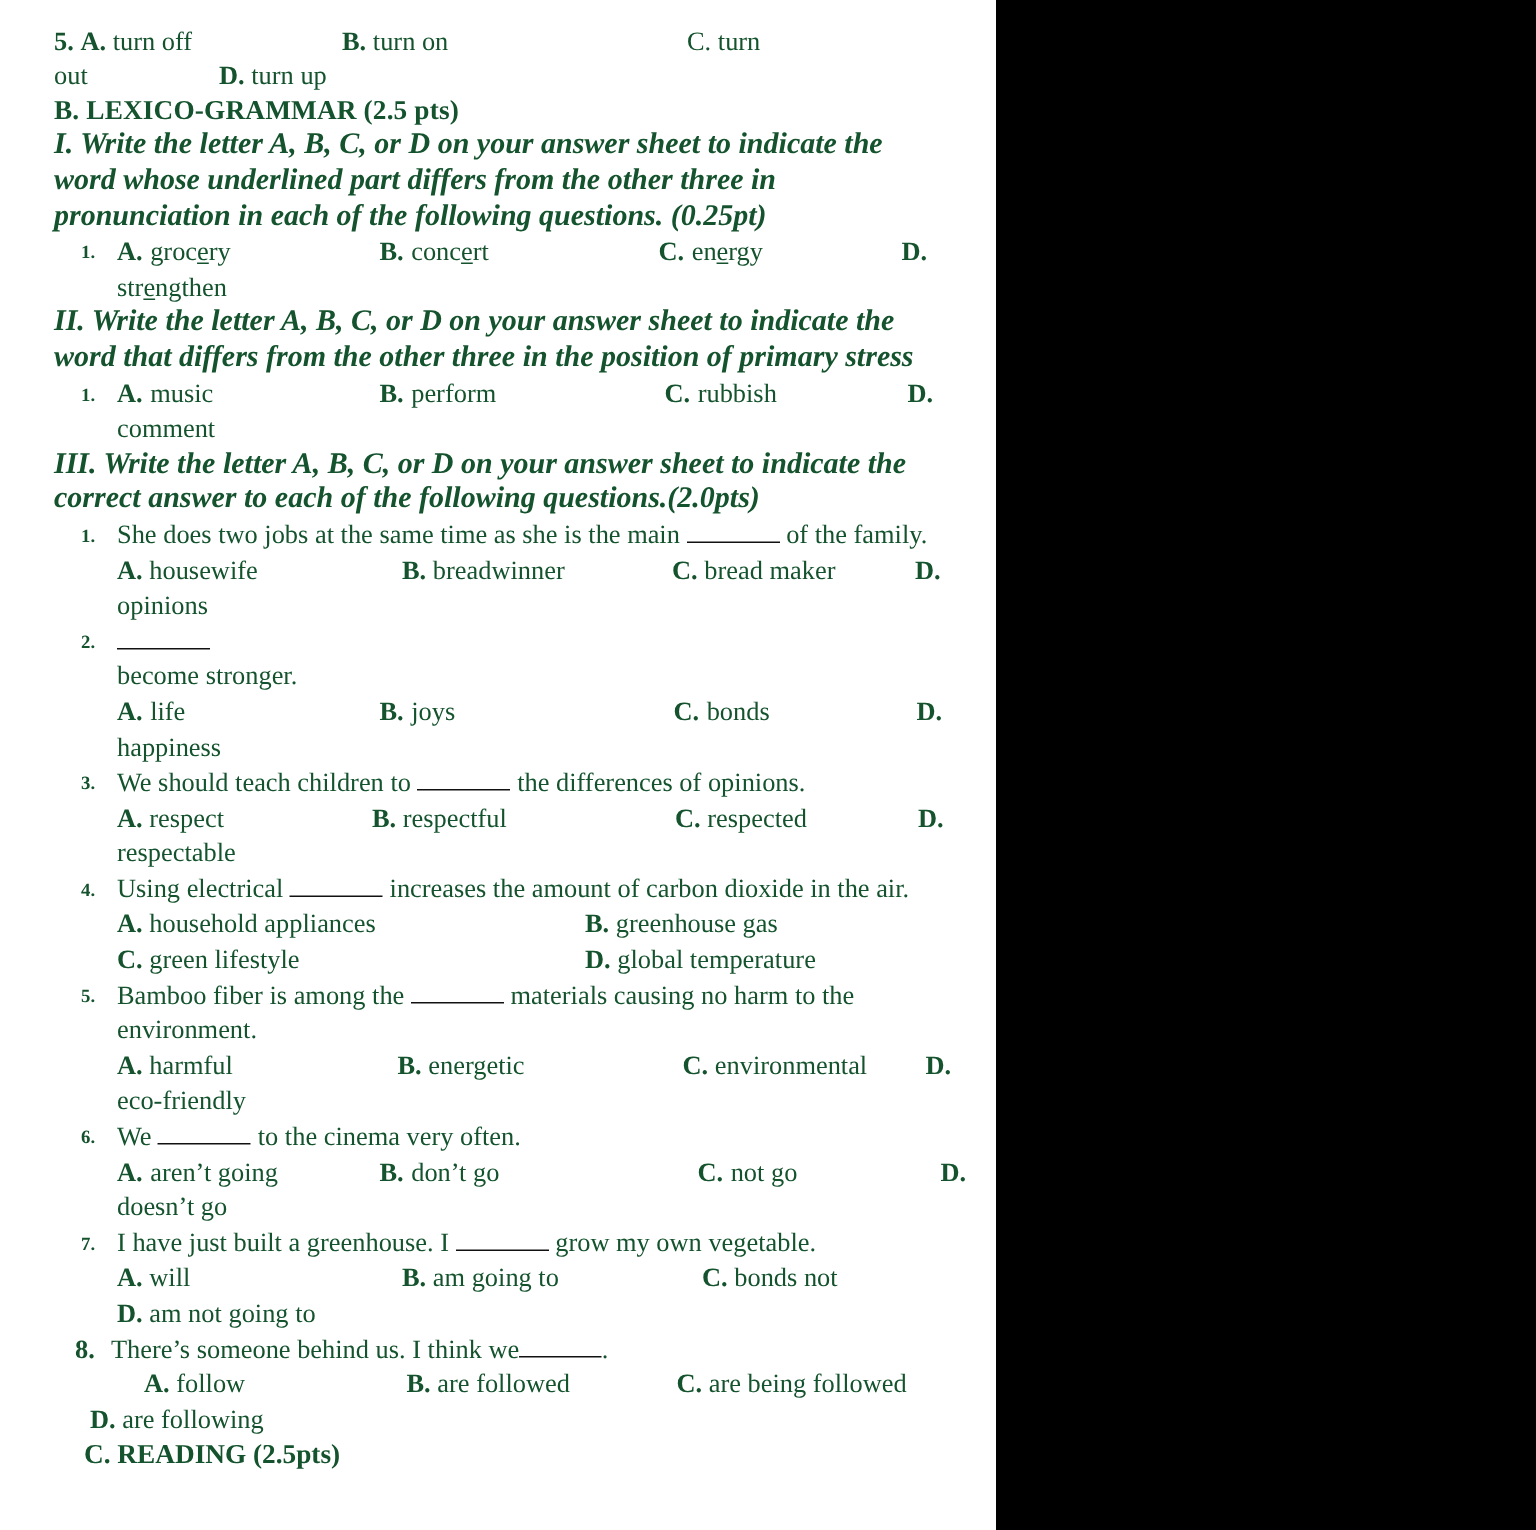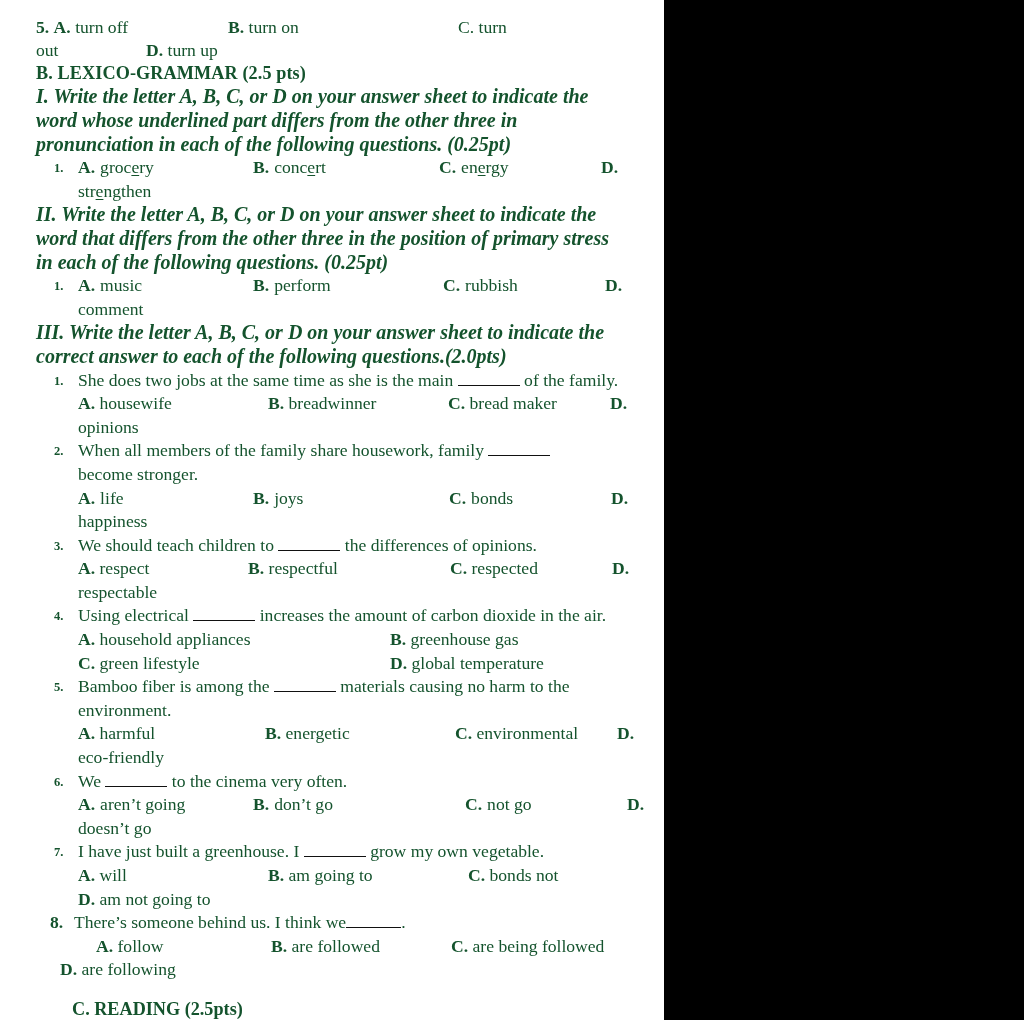--- a/index.html
+++ b/index.html
@@ -144,21 +144,21 @@
   .c-b-200 { width: 200px; }
   .c-b-202 { width: 202px; }
   .c-b-212 { width: 212px; }
 
   .u { text-decoration: underline; text-underline-offset: 1.5px; }
 
   .sp { display: inline-block; width: 5px; }
 
   
   .bottom-head {
-    margin: 16px;
+    margin: 0;
     padding-left: 20px;
     font-weight: bold;
     font-size: 18.2px;
     line-height: 23px;
   }
 </style>
 </head>
 <body>
 
 <div id="page">
@@ -178,21 +178,20 @@
     <div class="rubric last-justify">pronunciation in each of the following questions. (0.25pt)</div>
 
     <div class="opts" style="position:relative;">
       <span class="num" style="position:absolute;left:18px;top:0;font-size:12.5px;font-weight:bold;line-height:25px;">1.</span>
       <span class="opt c-a-175"><span class="opt-letter">A.</span><span class="sp"></span><span>groc</span><span class="u">e</span><span>ry</span></span><span class="opt c-b-186"><span class="opt-letter">B.</span><span class="sp"></span><span>conc</span><span class="u">e</span><span>rt</span></span><span class="opt c-a-162"><span class="opt-letter">C.</span><span class="sp"></span><span>en</span><span class="u">e</span><span>rgy</span></span><span class="opt-letter">D.</span>
     </div>
     <div class="wrap-opt"><span>str</span><span class="u">e</span><span>ngthen</span></div>
 
     <div class="rubric">II. Write the letter A, B, C, or D on your answer sheet to indicate the</div>
     <div class="rubric">word that differs from the other three in the position of primary stress</div>
-    <div class="rubric last-justify">in each of the following questions. (0.25pt)</div>
 
     <div class="opts" style="position:relative;">
       <span class="num" style="position:absolute;left:18px;top:0;font-size:12.5px;font-weight:bold;line-height:25px;">1.</span>
       <span class="opt c-a-175"><span class="opt-letter">A.</span><span class="sp"></span><span>music</span></span><span class="opt c-b-190"><span class="opt-letter">B.</span><span class="sp"></span><span>perform</span></span><span class="opt c-a-162"><span class="opt-letter">C.</span><span class="sp"></span><span>rubbish</span></span><span class="opt-letter">D.</span>
     </div>
     <div class="wrap-opt">comment</div>
 
     <div class="rubric">III. Write the letter A, B, C, or D on your answer sheet to indicate the</div>
     <div class="rubric last-justify">correct answer to each of the following questions.(2.0pts)</div>
 
@@ -200,21 +199,21 @@
       <span class="num">1.</span>
       <span class="q-text nojust"><span>She does two jobs at the same time as she is the main</span> <span class="blank w62"></span> <span>of the family.</span></span>
     </div>
     <div class="opts">
       <span class="opt c-a-190"><span class="opt-letter">A.</span> <span>housewife</span></span><span class="opt c-b-180"><span class="opt-letter">B.</span> <span>breadwinner</span></span><span class="opt c-a-162"><span class="opt-letter">C.</span> <span>bread  maker</span></span><span class="opt-letter">D.</span>
     </div>
     <div class="wrap-opt">opinions</div>
 
     <div class="q">
       <span class="num">2.</span>
-      <span class="q-text"><span>When all members of the family share housework, family</span> <span class="blank w62"></span><br><span>become stronger.</span></span>
+      <span class="q-text"> <span class="blank w62"></span><br><span>become stronger.</span></span>
     </div>
     <div class="opts">
       <span class="opt c-a-175"><span class="opt-letter">A.</span><span class="sp"></span><span>life</span></span><span class="opt c-b-196"><span class="opt-letter">B.</span><span class="sp"></span><span>joys</span></span><span class="opt c-a-162"><span class="opt-letter">C.</span><span class="sp"></span><span>bonds</span></span><span class="opt-letter">D.</span>
     </div>
     <div class="wrap-opt">happiness</div>
 
     <div class="q">
       <span class="num">3.</span>
       <span class="q-text nojust"><span>We should teach children to</span> <span class="blank w62"></span> <span>the differences of opinions.</span></span>
     </div>

